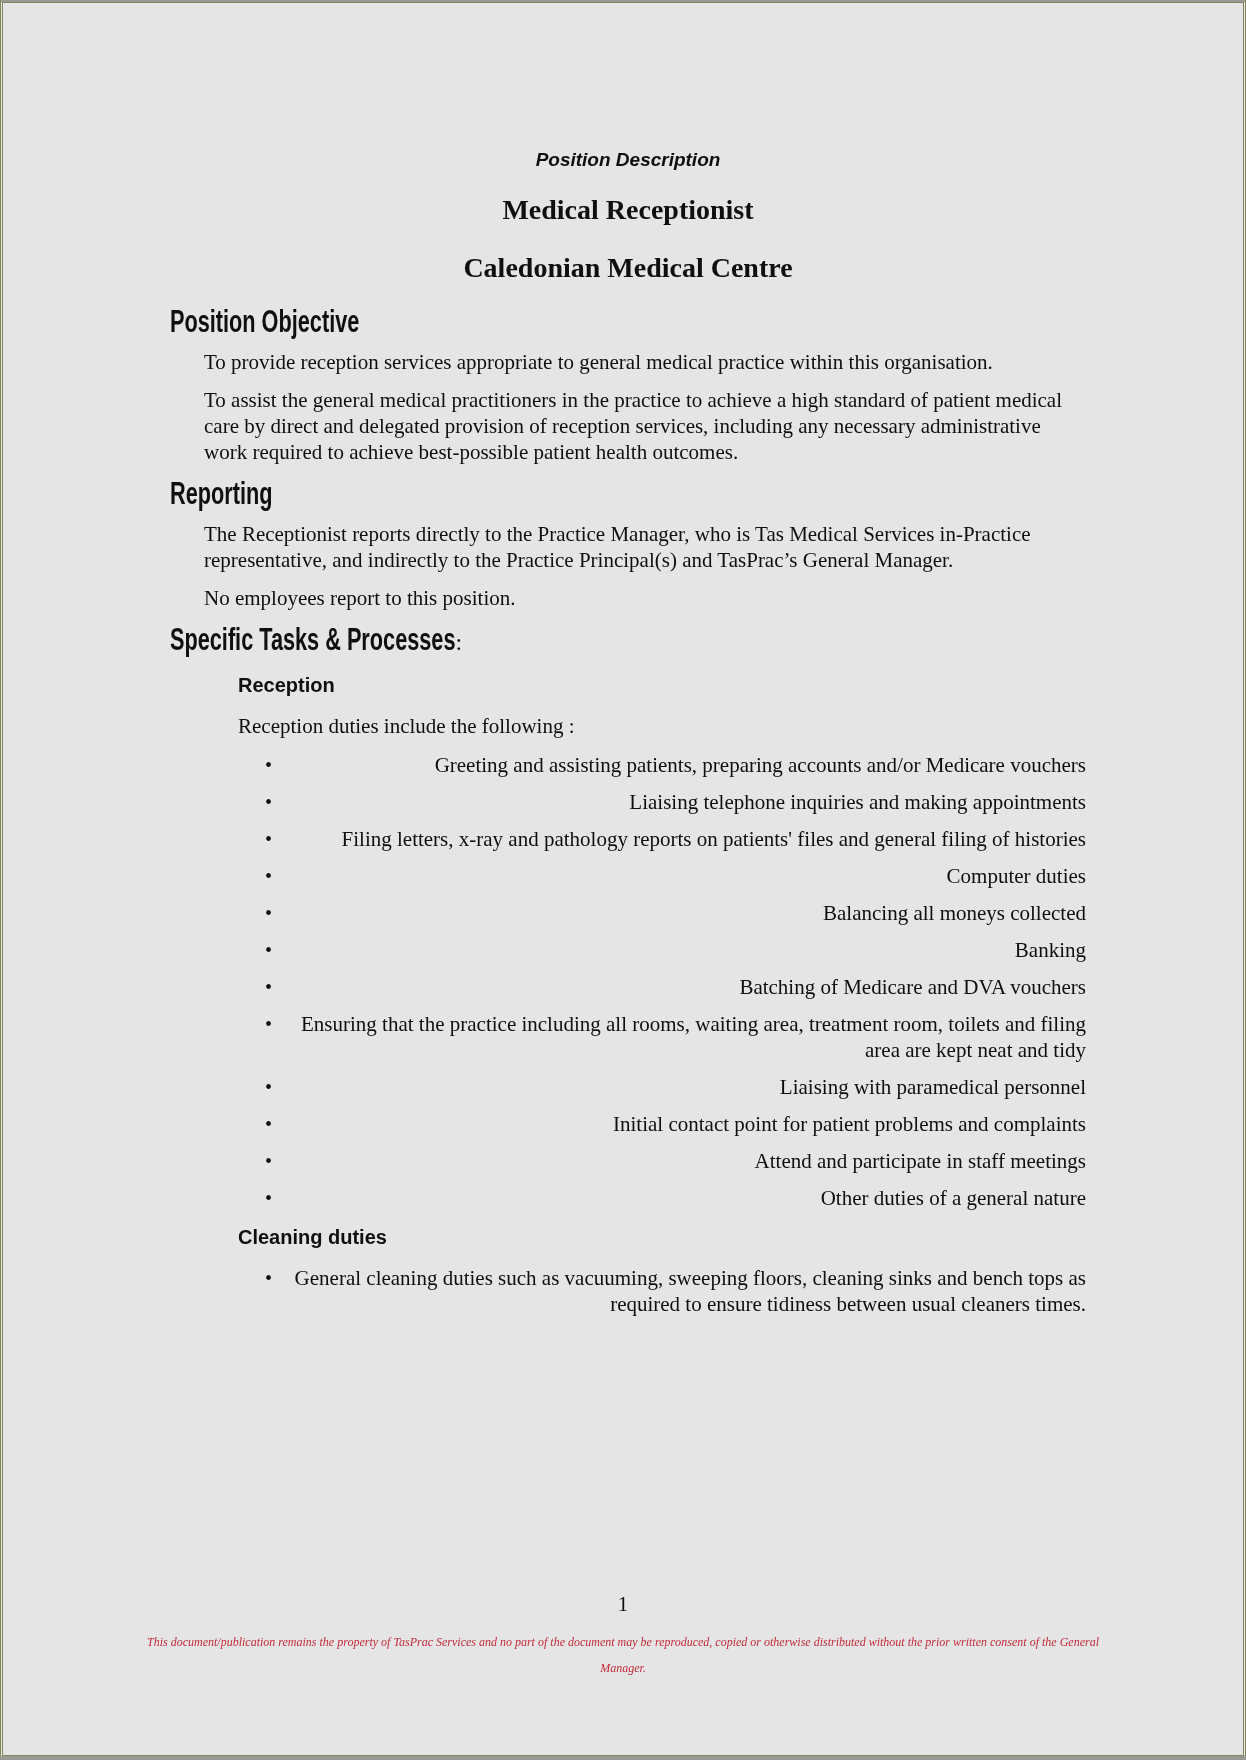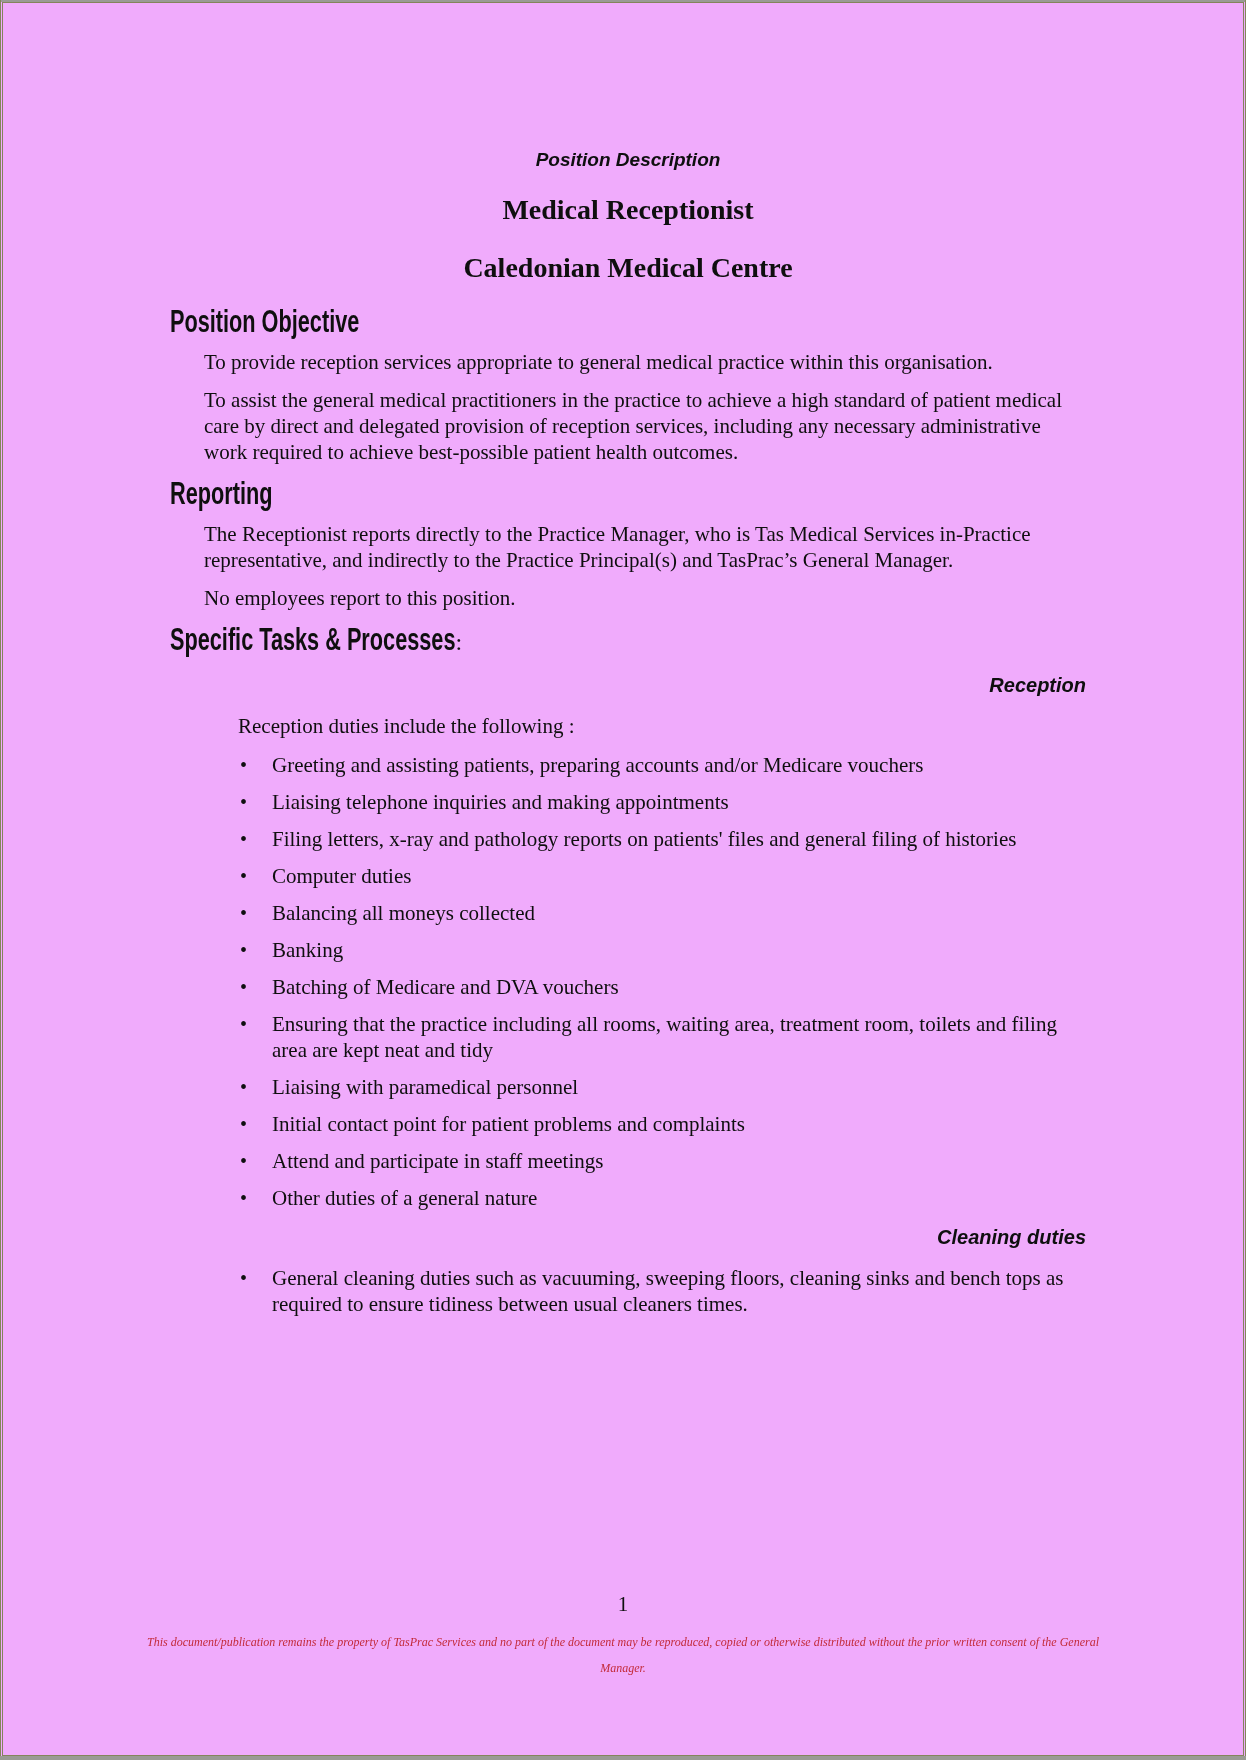--- a/index.html
+++ b/index.html
@@ -1,19 +1,19 @@
 <!DOCTYPE html>
 <html><head>
 <meta charset="utf-8">
 <style>
   html,body { margin:0; padding:0; background:#fff; }
   .page {
     position:relative;
     width:1246px; height:1760px;
-    background:#f0abfc;
+    background:#e5e5e5;
     font-family:"Liberation Serif", serif;
     color:#0f0f0f;
     overflow:hidden;
   }
   
   .edge-top    { position:absolute; top:0; left:0; right:0; height:2px; background:#9a9a94; }
   .edge-bottom { position:absolute; bottom:0; left:0; right:0; height:4px; background:#9a9a94; }
   .frame-outer { position:absolute; inset:0; border-left:1px solid #84845c; border-right:1px solid #84845c; pointer-events:none; }
   .frame-inner { position:absolute; inset:2px 2px 4px 2px; border:1px solid #84845c; pointer-events:none; }
 
@@ -56,33 +56,32 @@
   }
 
   p.body {
     font-size:21px; line-height:26px;
     margin:0 0 12px 34px;
     width:878px;
   }
 
   h3.sub {
     font-family:"Liberation Sans", sans-serif;
-    font-weight:bold; font-style:italic;
+    font-weight:bold; 
     font-size:20px; line-height:24px;
     margin:14px 0 16px 68px;
-    text-align:right;
   }
   p.intro {
     font-size:21px; line-height:26px;
     margin:0 0 13px 68px;
   }
 
   ul.bullets {
     list-style:none;
-    margin:0 0 0 70px; padding:0;
+    margin:0 0 0 70px; padding:0;text-align:right;
   }
   ul.bullets li {
     display:flex;
     font-size:21px; line-height:26px;
     margin:0 0 11px 0;
   }
   .dot { width:32px; flex:0 0 32px; }
   .dot::before { content:"\2022"; font-size:20px; }
   .li-text { width:818px; }
 

